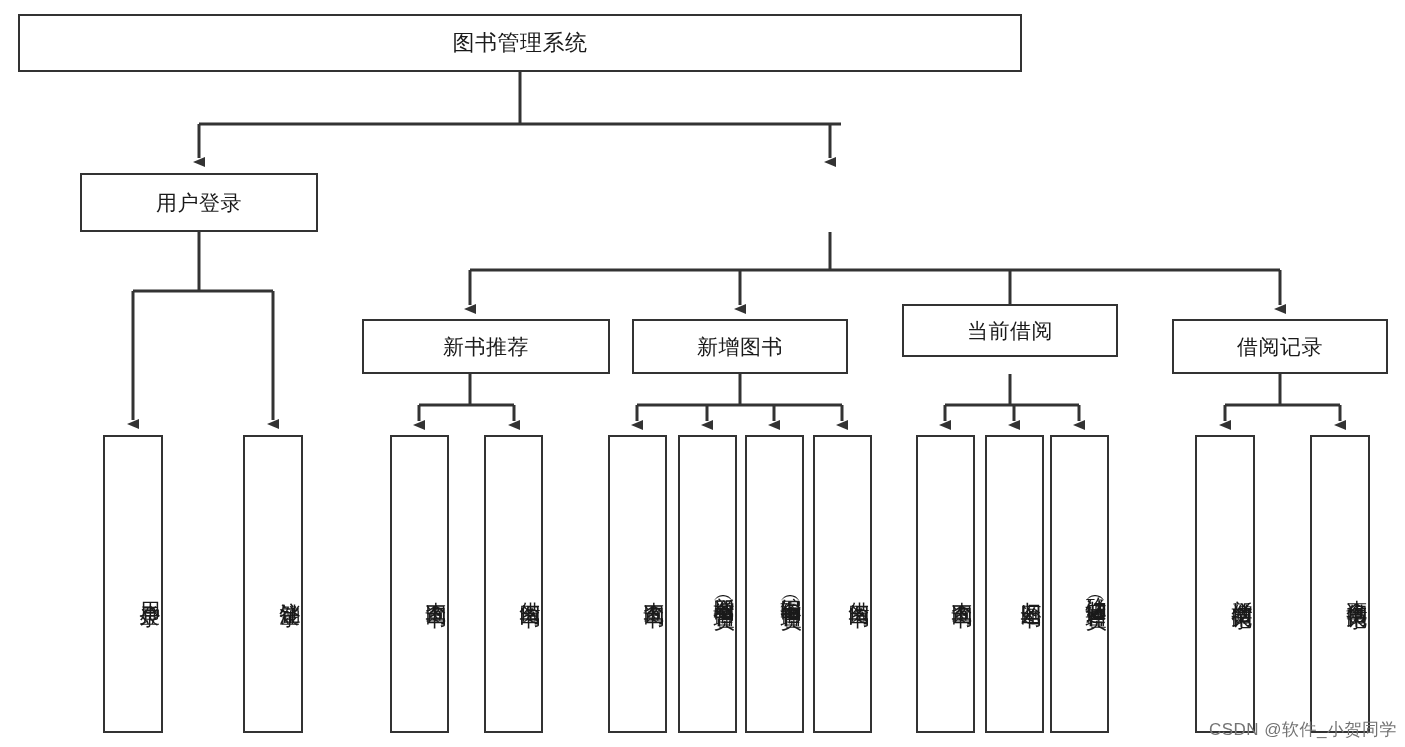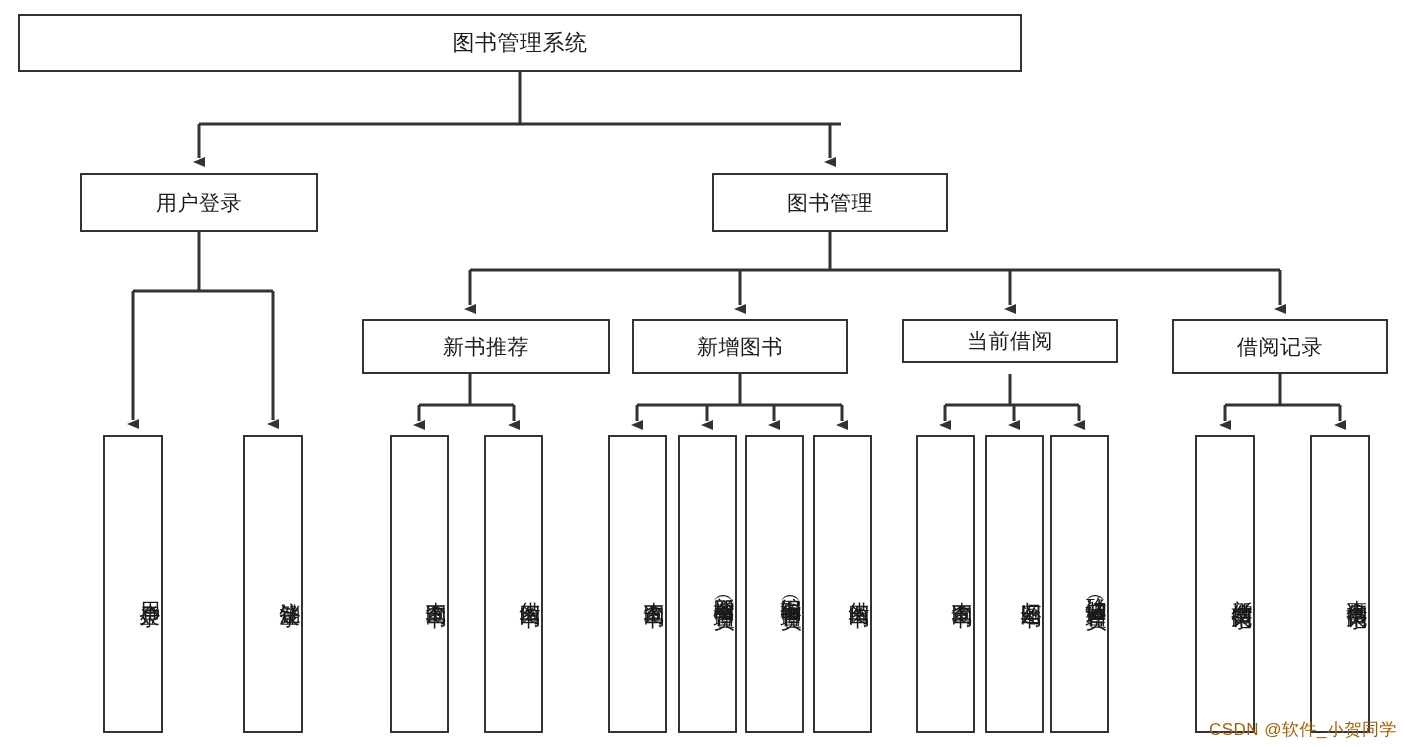--- a/index.html
+++ b/index.html
@@ -55,21 +55,21 @@
     white-space: nowrap;
   }
   .node.root {
     font-size: 22px;
   }
   .watermark {
     position: absolute;
     right: 8px;
     bottom: 6px;
     font-size: 17px;
-    color: #a16207;
+    color: #737373;
     letter-spacing: 0.5px;
     white-space: nowrap;
   }
 </style>
 </head>
 <body>
 
 <div id="canvas">
 
   <svg class="edges" viewBox="0 0 1405 747" xmlns="http://www.w3.org/2000/svg">
@@ -135,31 +135,28 @@
     </g>
   </svg>
 
   <div class="node h root" style="left:18px; top:14px; width:1004px; height:58px;">
     <span>图书管理系统</span>
   </div>
 
   <div class="node h" style="left:80px; top:173px; width:238px; height:59px;">
     <span>用户登录</span>
   </div>
-  <div class="node h" style="left:712px; top:173px; width:236px; height:59px;">
-    <span>图书管理</span>
-  </div>
 
   <div class="node h" style="left:362px; top:319px; width:248px; height:55px;">
     <span>新书推荐</span>
   </div>
   <div class="node h" style="left:632px; top:319px; width:216px; height:55px;">
     <span>新增图书</span>
   </div>
-  <div class="node h" style="left:902px; top:319px; width:216px; height:44px;font-family:Liberation Serif, serif;">
+  <div class="node h" style="left:902px; top:304px; width:216px; height:53px;font-family:Liberation Serif, serif;">
     <span>当前借阅</span>
   </div>
   <div class="node h" style="left:1172px; top:319px; width:216px; height:55px;">
     <span>借阅记录</span>
   </div>
 
   <div class="node v" style="left:103px; top:435px; width:60px; height:298px;">
     <span class="vtext">用户登录</span>
   </div>
   <div class="node v" style="left:243px; top:435px; width:60px; height:298px;">

